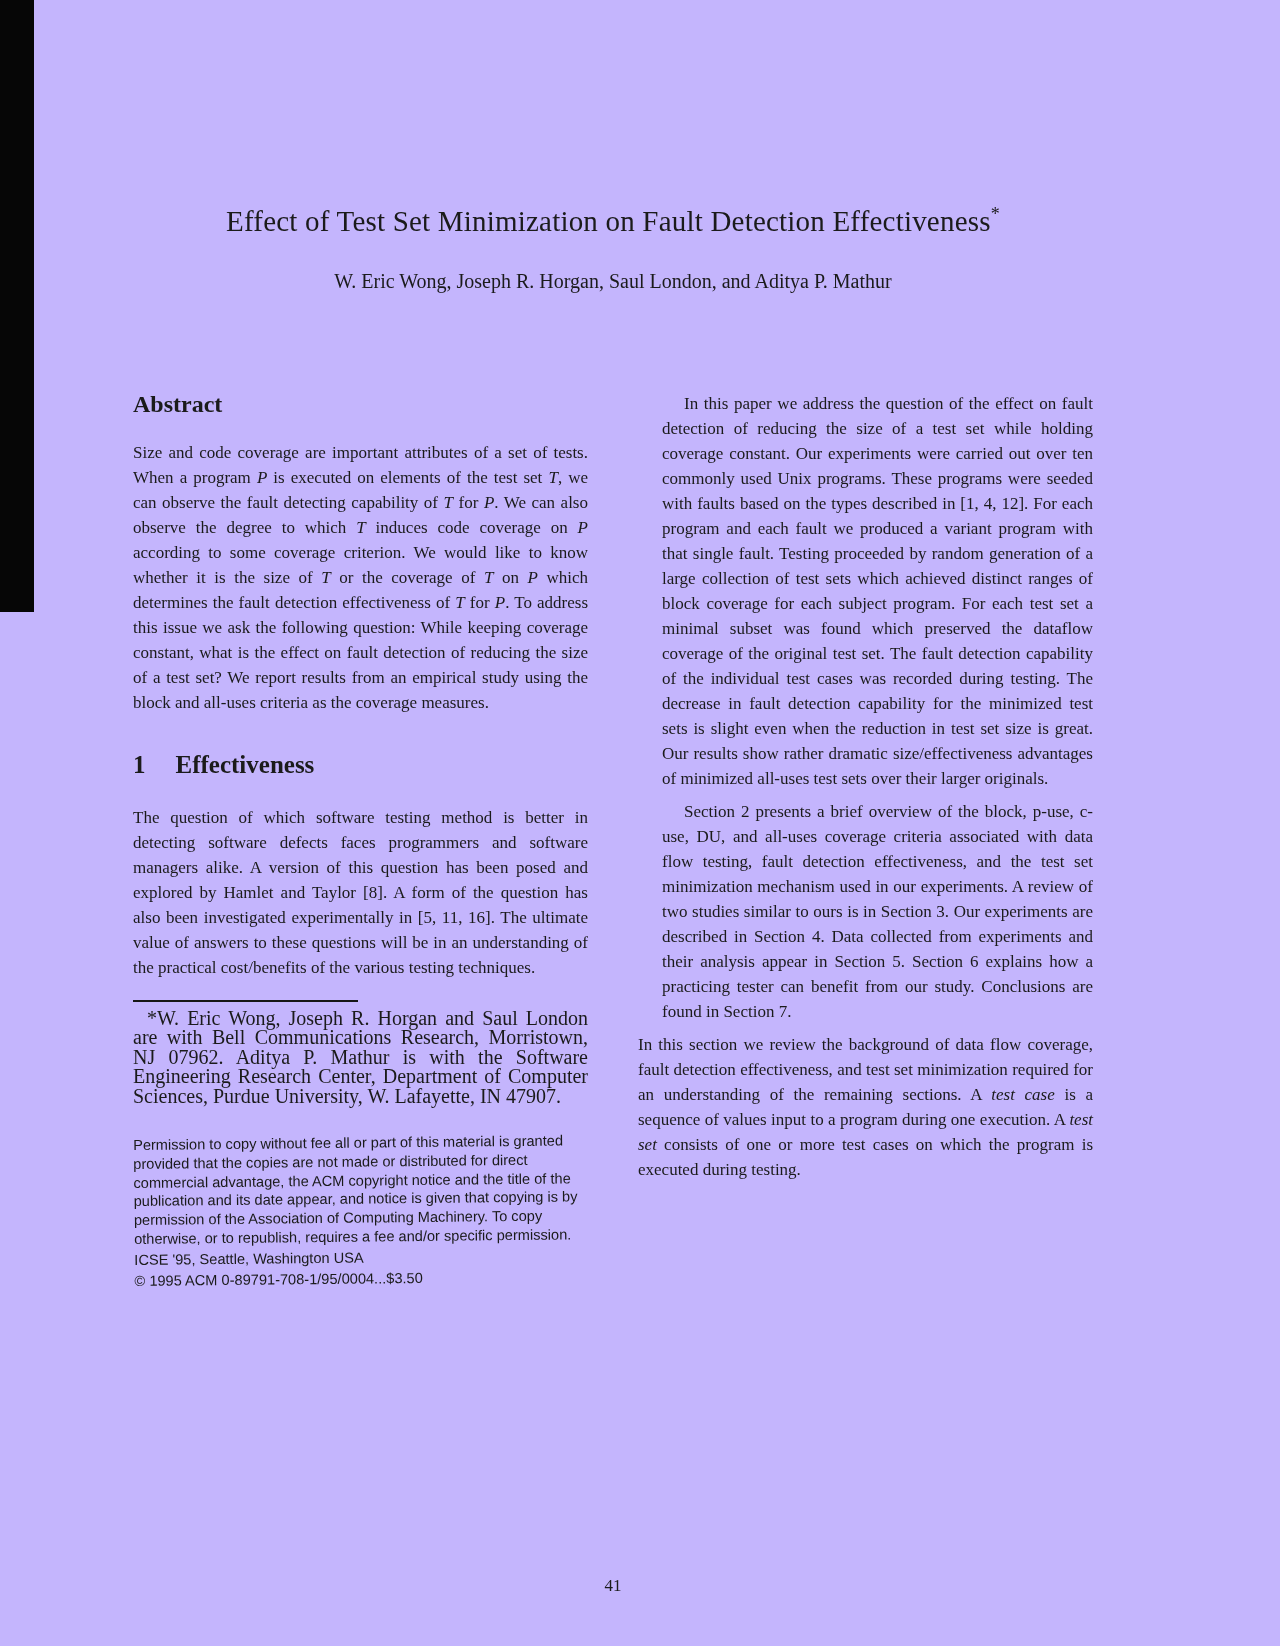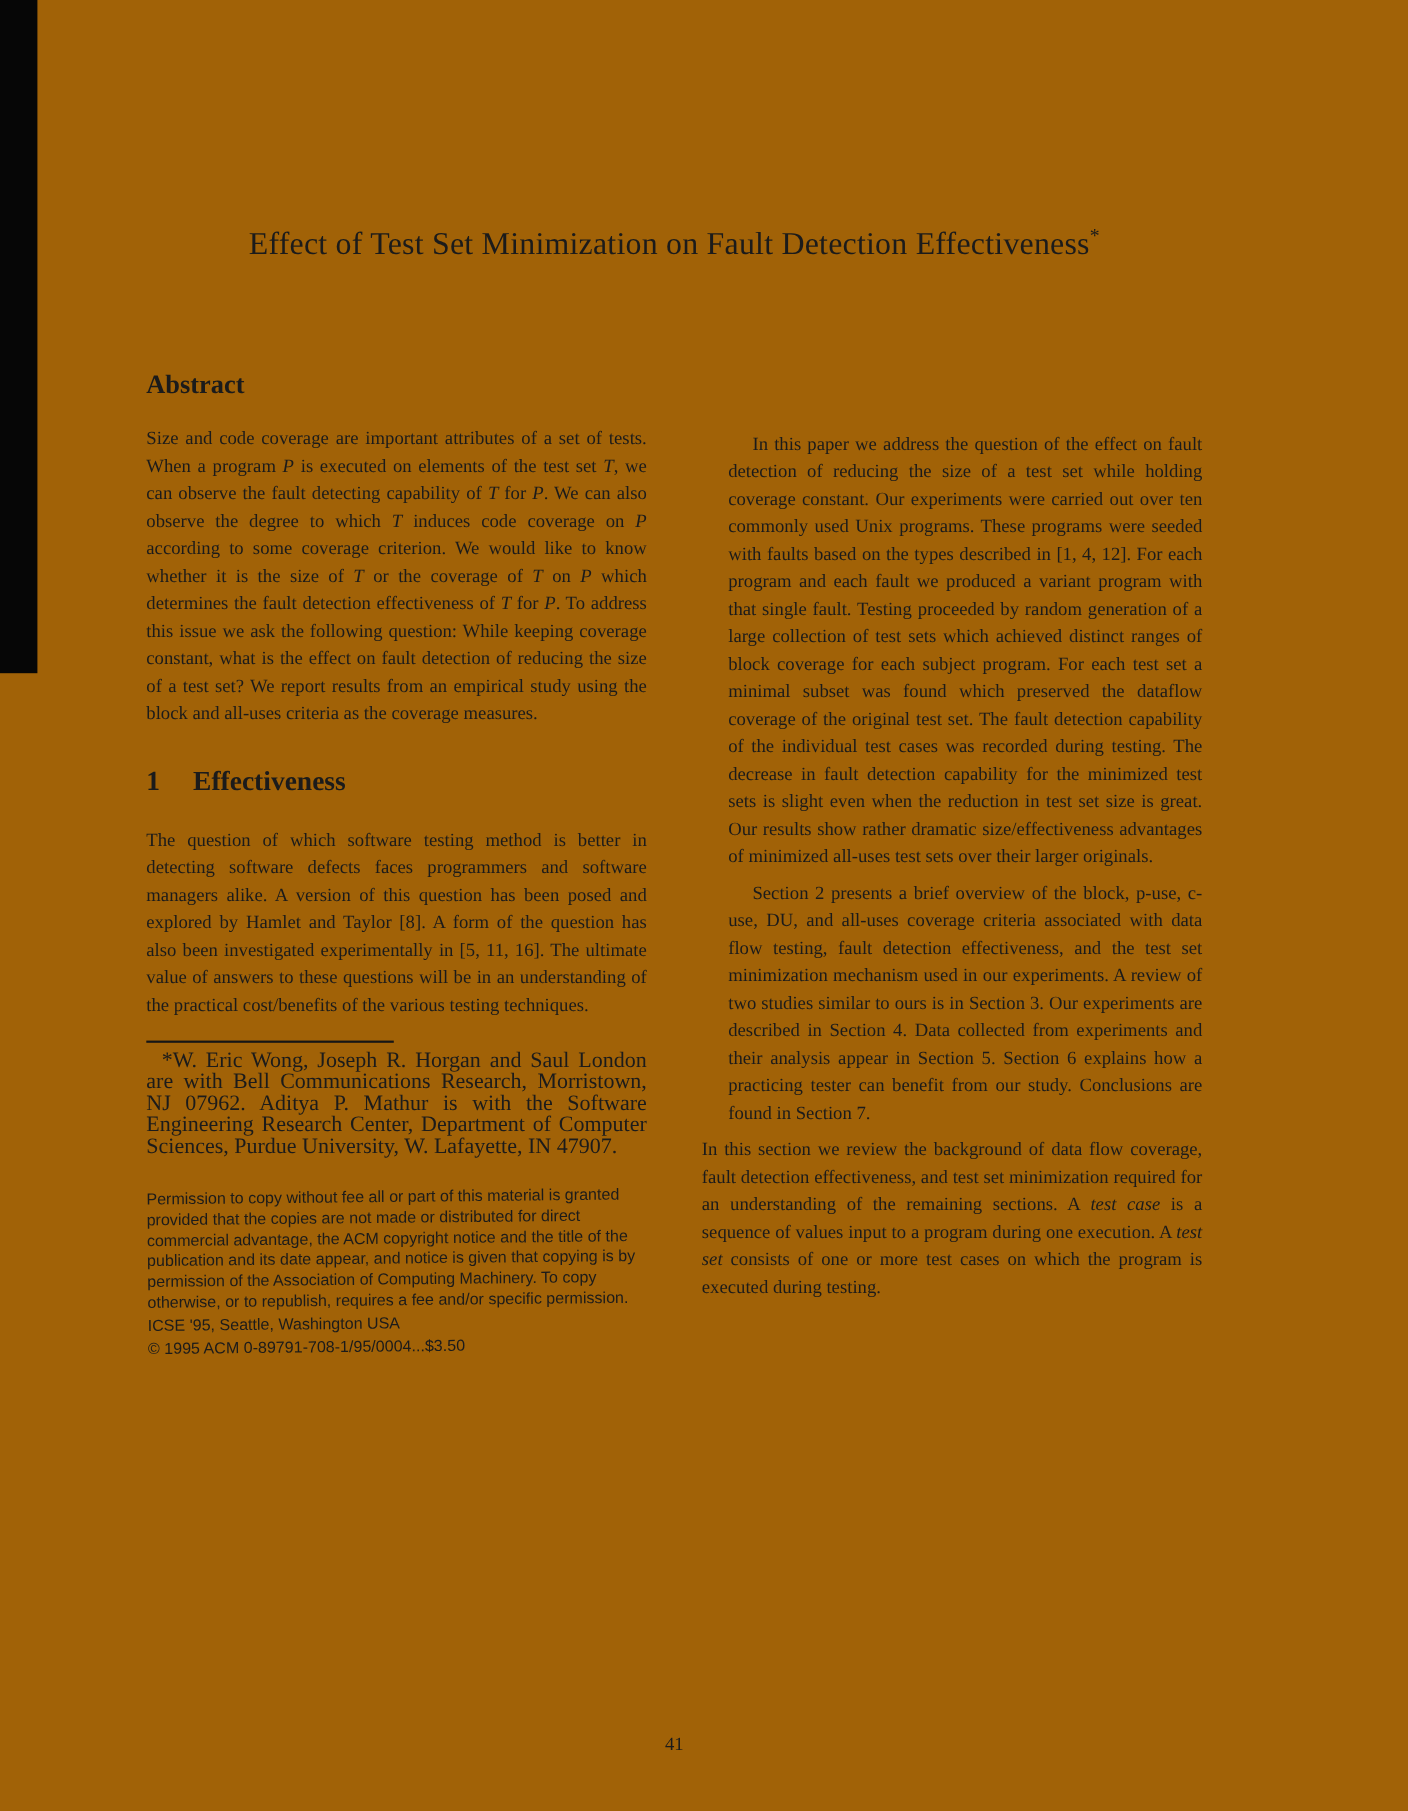--- a/index.html
+++ b/index.html
@@ -1,21 +1,21 @@
 <!DOCTYPE html>
 <html><head>
 <meta charset="utf-8">
 <style>
   * { margin:0; padding:0; box-sizing:border-box; }
   html, body { background:#ffffff; }
   .page {
     position:relative;
     width:1280px;
     height:1646px;
-    background:#a16207;
+    background:#c4b5fd;
     color:#1b1b1b;
     font-family:"Liberation Serif","DejaVu Serif",serif;
     overflow:hidden;
   }
   .scan-strip {
     position:absolute;
     left:0; top:0;
     width:34px; height:612px;
     background:#060606;
   }
@@ -34,21 +34,20 @@
   .title sup { font-size:18px; }
   .authors {
     text-align:center;
     font-size:20px;
     margin-top:32px;
   }
   .columns {
     display:flex;
     gap:50px;
     margin-top:98px;
-    align-items:center;
   }
   .col { width:455px; flex:0 0 455px; }
   .abstract-heading {
     font-size:24px;
     font-weight:bold;
     margin-bottom:22px;
   }
   .section-heading {
     font-size:25px;
     font-weight:bold;
@@ -95,20 +94,21 @@
 <body>
 
 <div class="page">
 
   <div class="scan-strip"></div>
 
   <div class="content">
 
     <h1 class="title"><span>Effect of Test Set Minimization on Fault Detection Effectiveness</span><sup>*</sup></h1>
 
+    <div class="authors">W. Eric Wong, Joseph R. Horgan, Saul London, and Aditya P. Mathur</div>
 
     <div class="columns">
 
       <div class="col">
 
         <h2 class="abstract-heading">Abstract</h2>
 
         <p class="body-par"><span>Size and code coverage are important attributes of a set of tests. When a program </span><span style="font-style: italic;">P</span><span> is executed on elements of the test set </span><span style="font-style: italic;">T</span><span>, we can observe the fault detecting capability of </span><span style="font-style: italic;">T</span><span> for </span><span style="font-style: italic;">P</span><span>. We can also observe the degree to which </span><span style="font-style: italic;">T</span><span> induces code coverage on </span><span style="font-style: italic;">P</span><span> according to some coverage criterion. We would like to know whether it is the size of </span><span style="font-style: italic;">T</span><span> or the coverage of </span><span style="font-style: italic;">T</span><span> on </span><span style="font-style: italic;">P</span><span> which determines the fault detection effectiveness of </span><span style="font-style: italic;">T</span><span> for </span><span style="font-style: italic;">P</span><span>. To address this issue we ask the following question: While keeping coverage constant, what is the effect on fault detection of reducing the size of a test set? We report results from an empirical study using the block and all-uses criteria as the coverage measures.</span></p>
 
         <h2 class="section-heading"><span class="sec-num">1</span><span>Effectiveness</span></h2>

